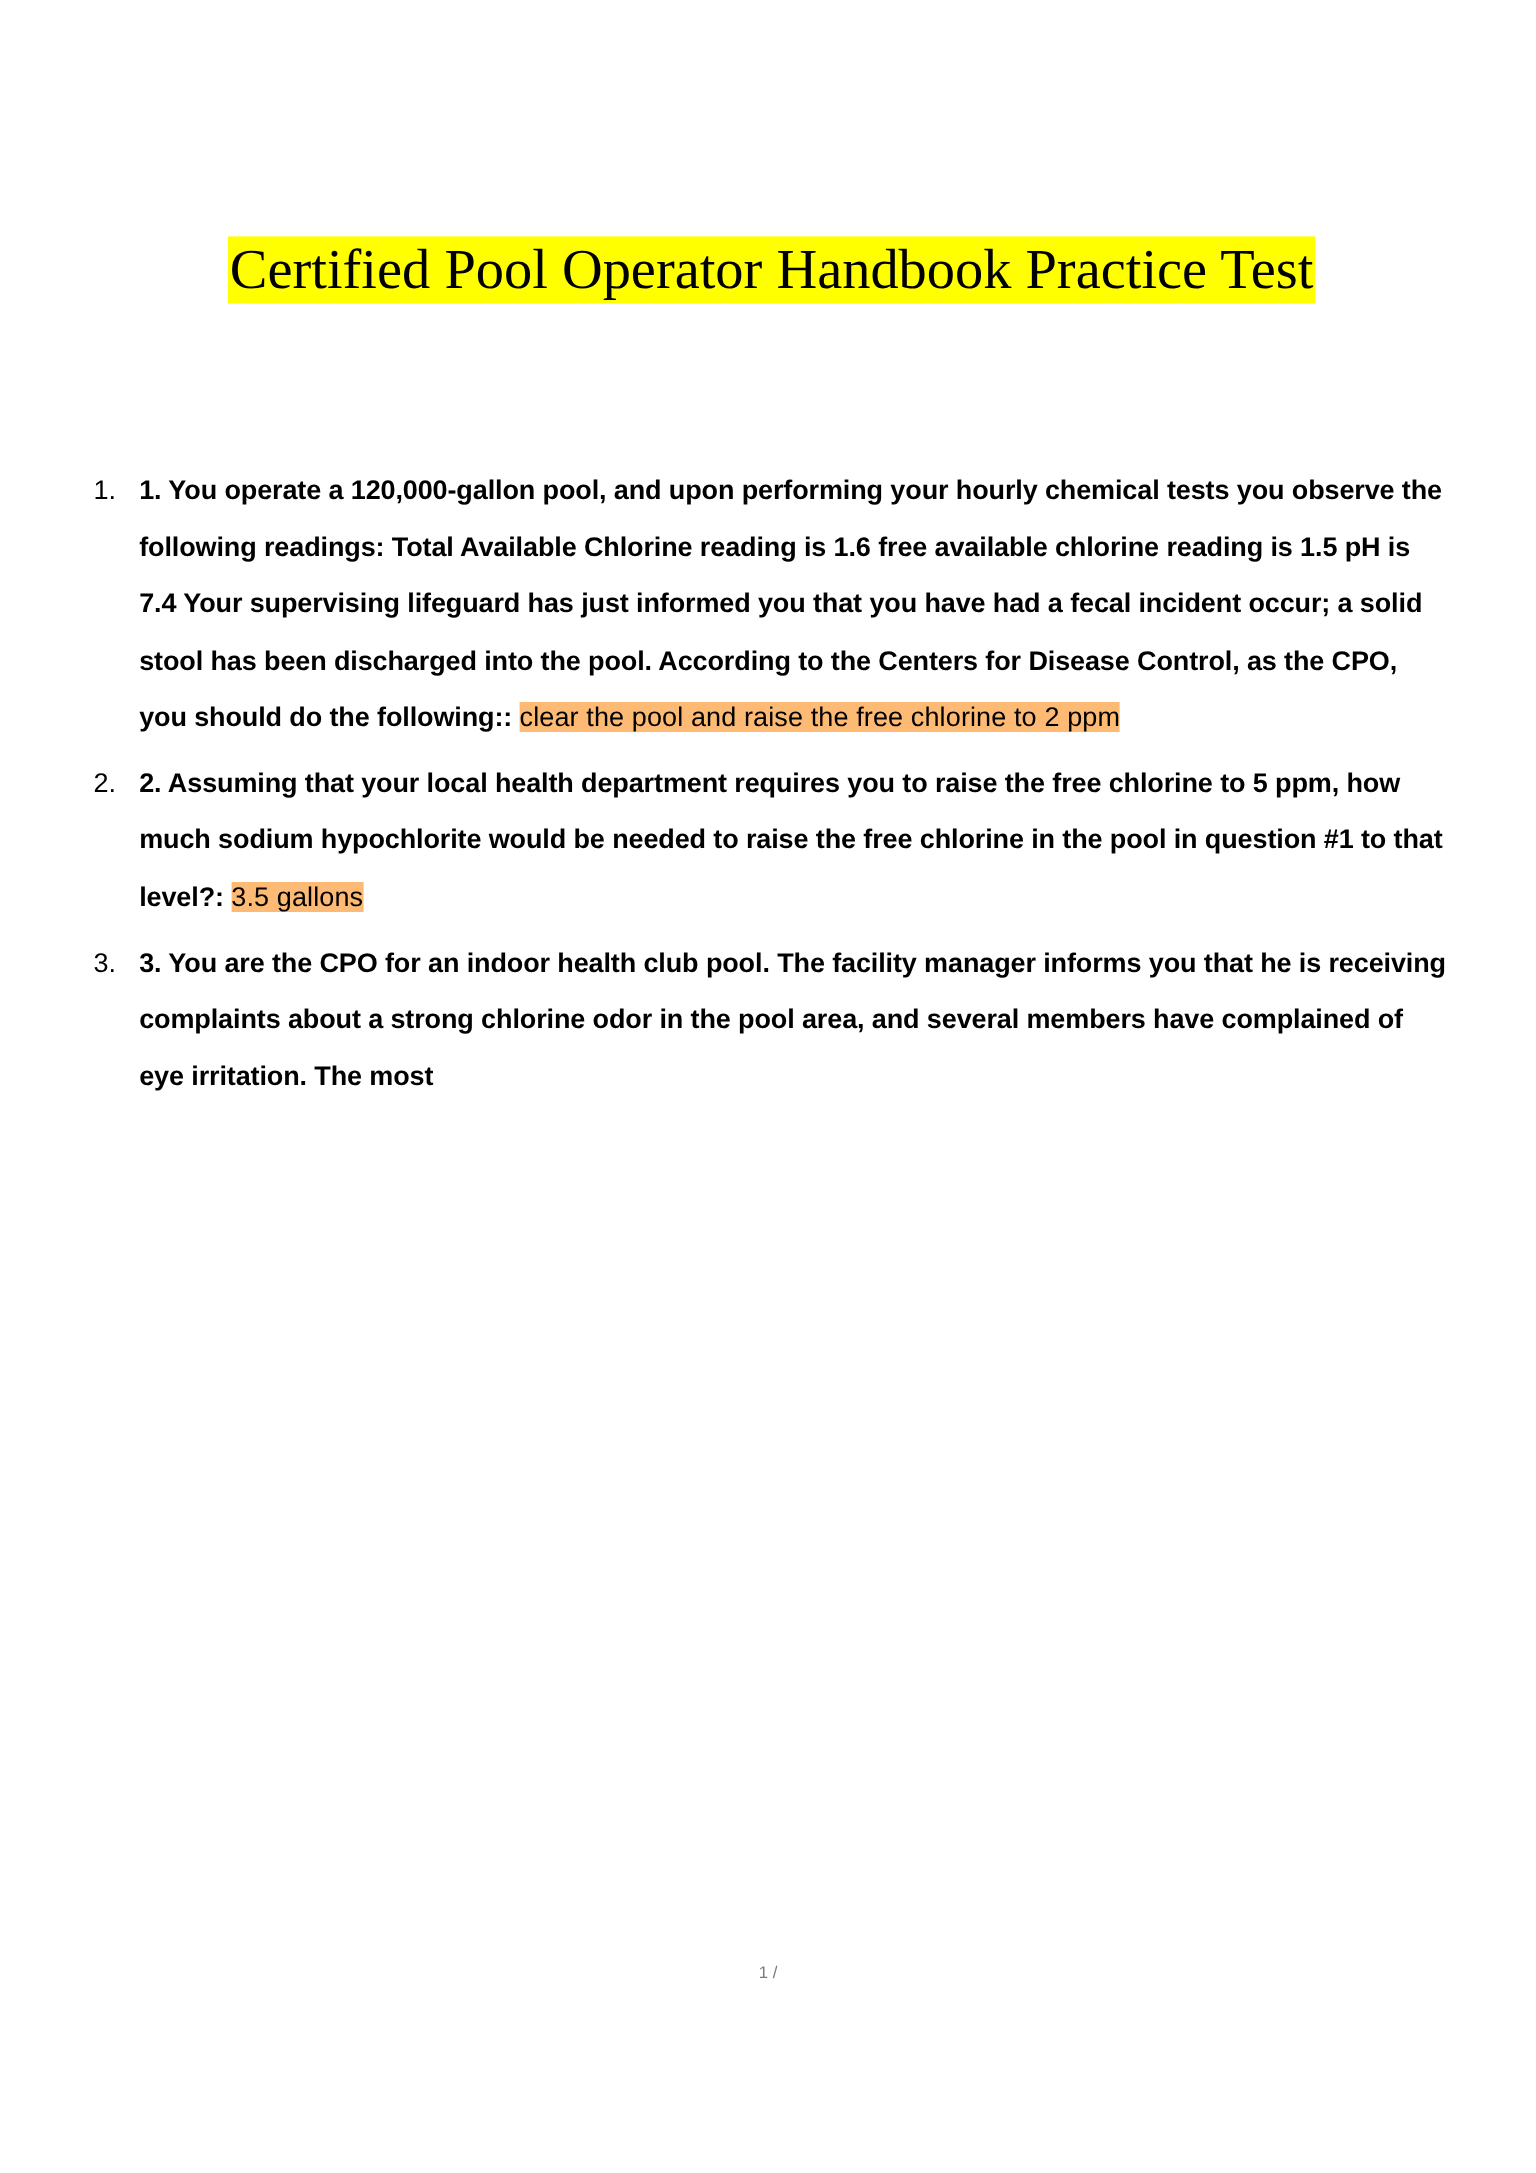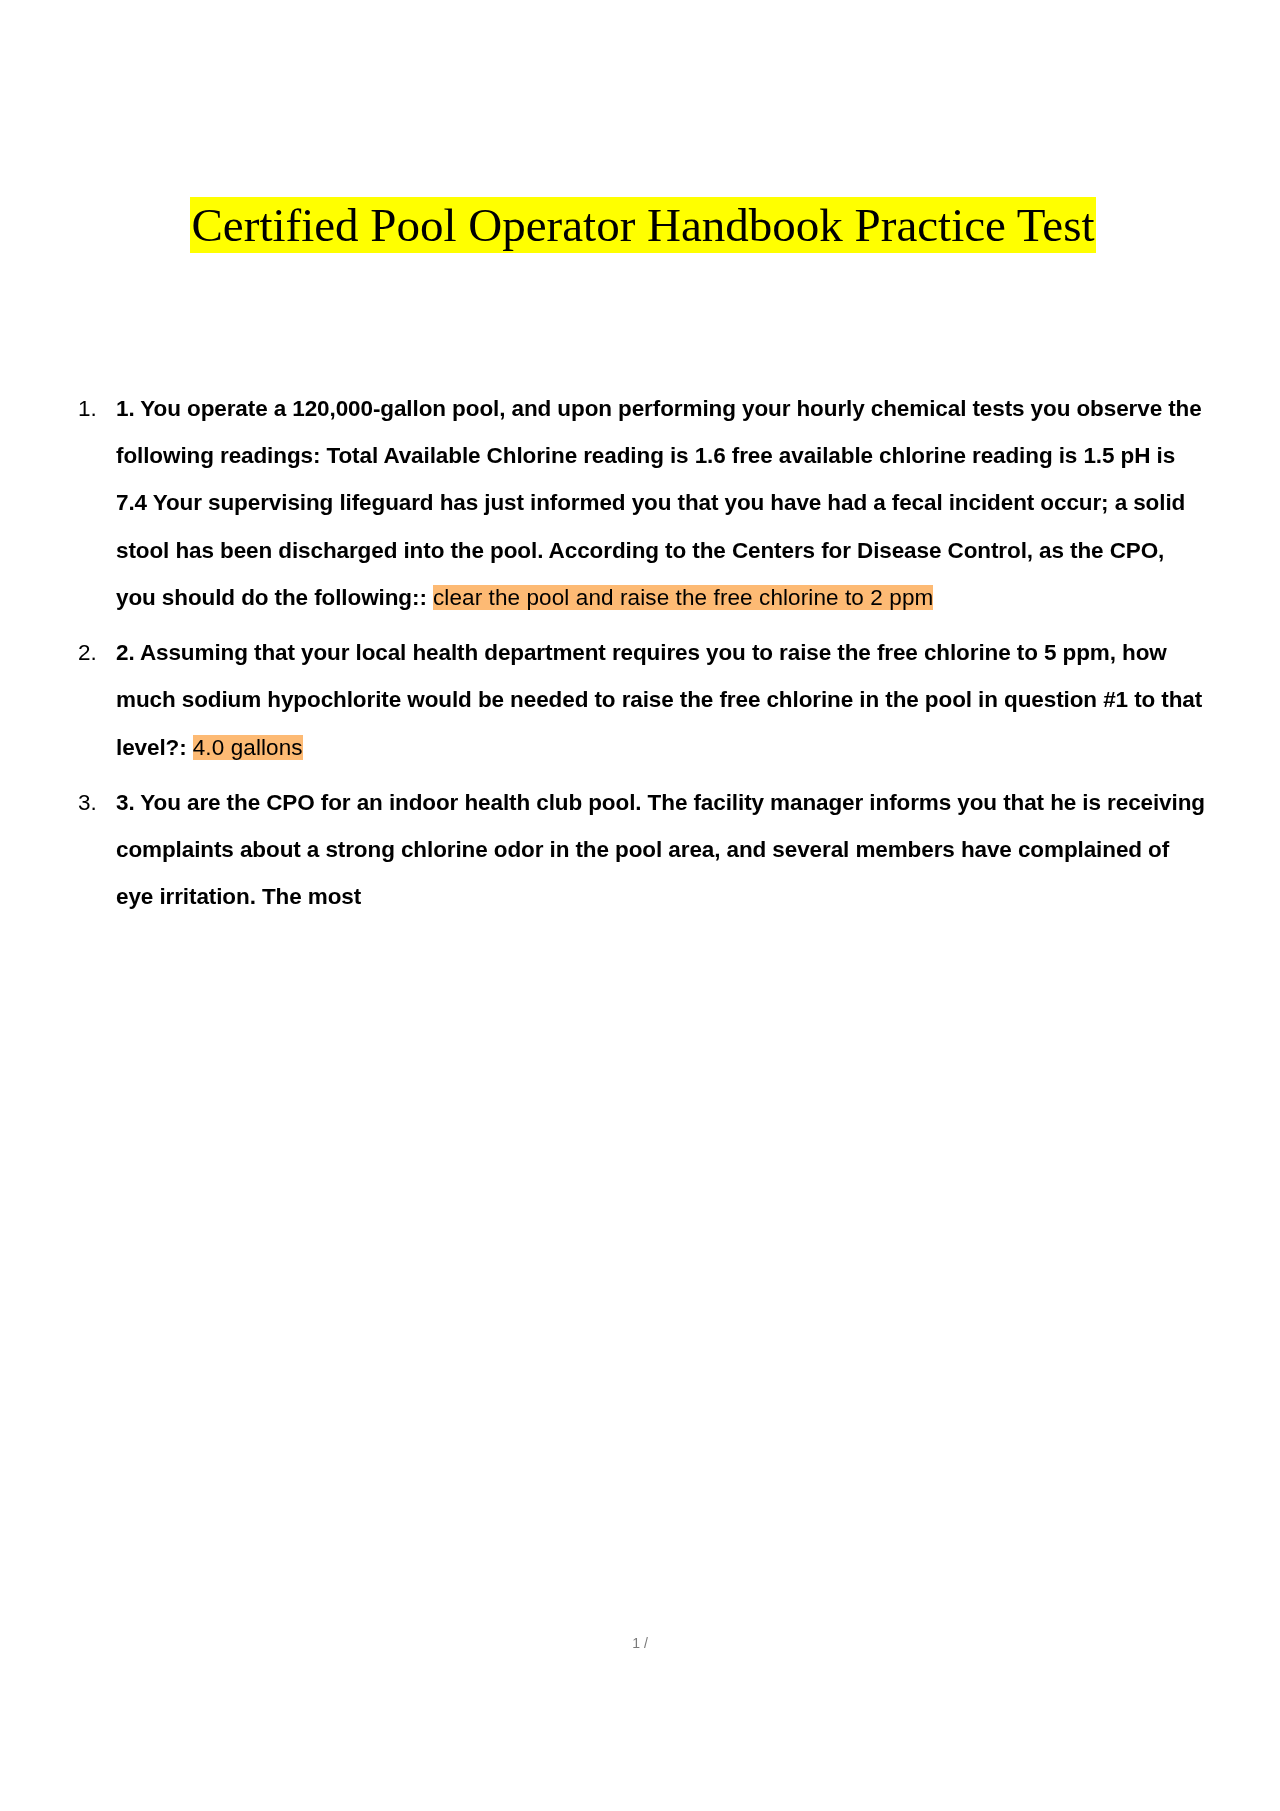--- a/index.html
+++ b/index.html
@@ -95,21 +95,21 @@
 
     <ol class="qlist">
 
       <li class="qitem">
         <span class="qnum">1.</span>
         <span class="qtext"><span>1. You operate a 120,000-gallon pool, and upon performing your hourly chemical tests you observe the following readings: Total Available Chlorine reading is 1.6 free available chlorine reading is 1.5 pH is 7.4 Your supervising lifeguard has just informed you that you have had a fecal incident occur; a solid stool has been discharged into the pool. According to the Centers for Disease Control, as the CPO, you should do the following::</span> <span class="hl">clear the pool and raise the free chlorine to 2 ppm</span></span>
       </li>
 
       <li class="qitem">
         <span class="qnum">2.</span>
-        <span class="qtext"><span>2. Assuming that your local health department requires you to raise the free chlorine to 5 ppm, how much sodium hypochlorite would be needed to raise the free chlorine in the pool in question #1 to that level?:</span> <span class="hl">4.0 gallons</span></span>
+        <span class="qtext"><span>2. Assuming that your local health department requires you to raise the free chlorine to 5 ppm, how much sodium hypochlorite would be needed to raise the free chlorine in the pool in question #1 to that level?:</span> <span class="hl">3.5 gallons</span></span>
       </li>
 
       <li class="qitem">
         <span class="qnum">3.</span>
         <span class="qtext"><span>3. You are the CPO for an indoor health club pool. The facility manager informs you that he is receiving complaints about a strong chlorine odor in the pool area, and several members have complained of eye irritation. The most</span></span>
       </li>
 
     </ol>
 
   </div>

